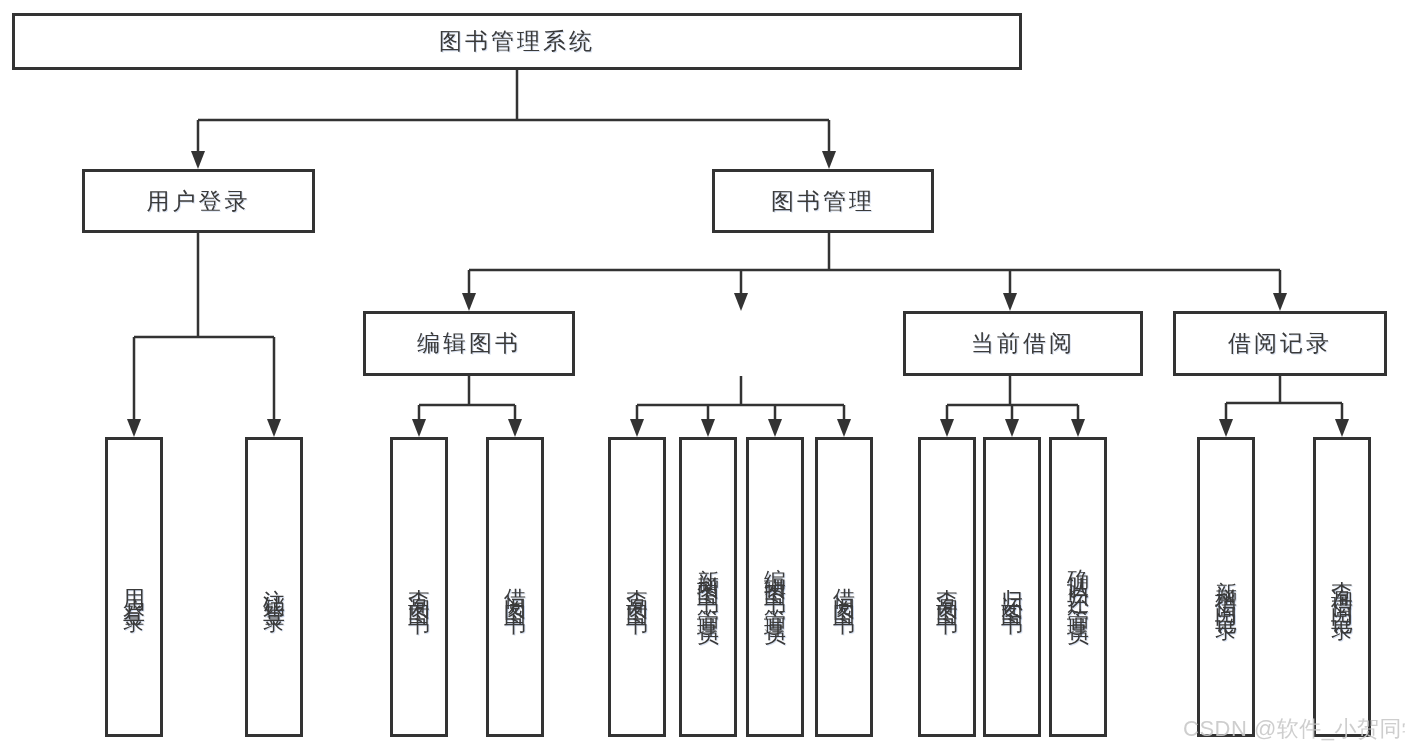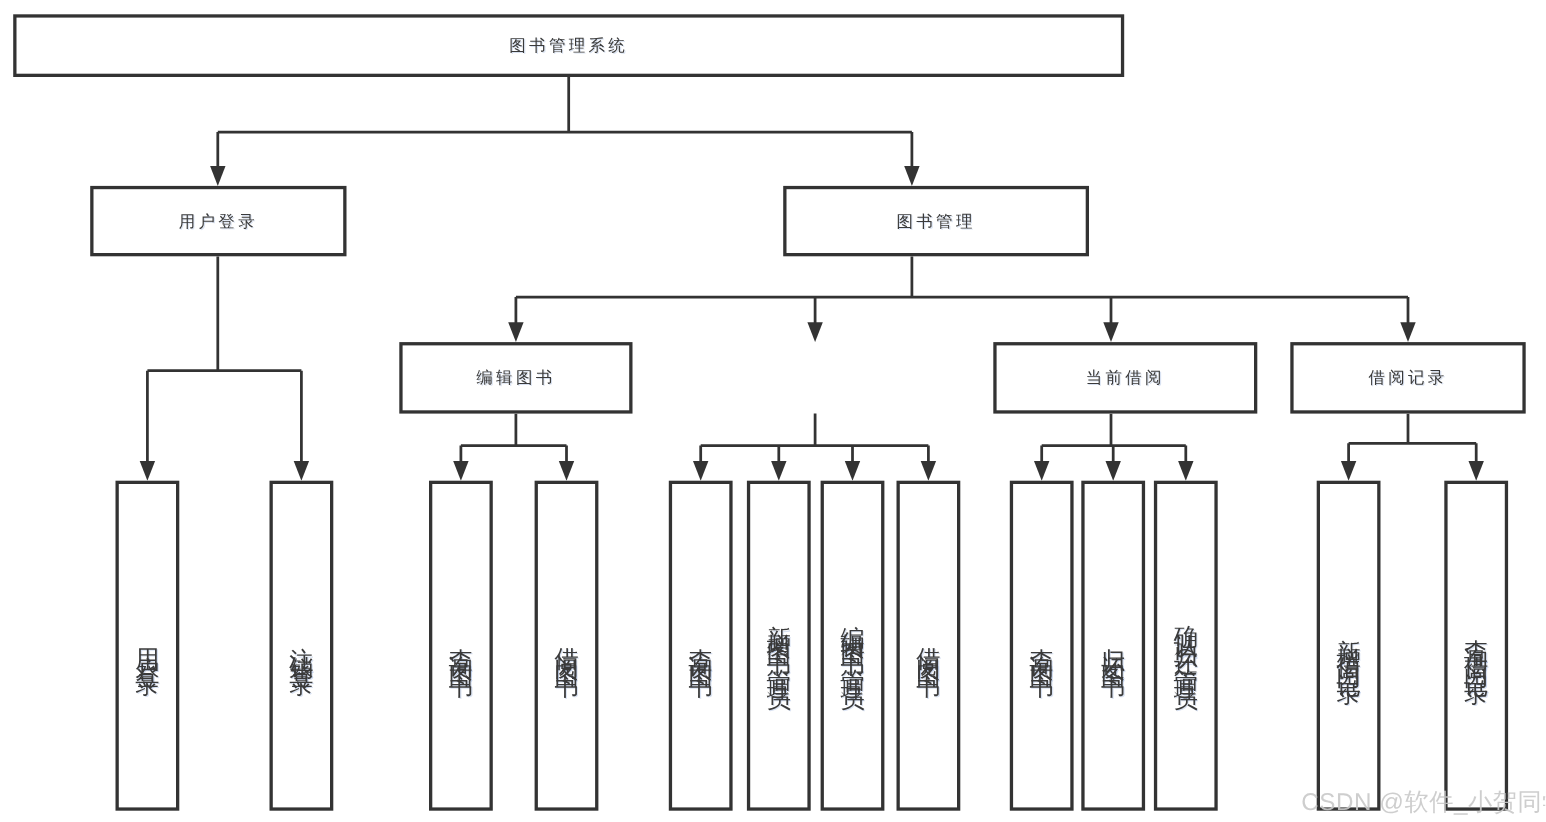--- a/index.html
+++ b/index.html
@@ -25,21 +25,21 @@
     position:absolute;
     box-sizing:border-box;
     background:#ffffff;
     border:3px solid var(--line);
     display:flex;
     align-items:center;
     justify-content:center;
   }
   .label{
     color:var(--text);
-    font-size:15px;
+    font-size:23px;
     letter-spacing:3px;
     white-space:nowrap;
     text-shadow:1px 1px 0 rgba(120,150,210,0.28);
   }
   .vtext{
     writing-mode:vertical-rl;
     text-orientation:mixed;
     color:var(--text);
     font-size:22px;
     letter-spacing:8px;
@@ -98,21 +98,21 @@
     <polygon class="ctri" points="1335,419 1349,419 1342,437"></polygon>
   </svg>
 
   <div class="box" style="left:12px;top:13px;width:1010px;height:57px">
     <span class="label">图书管理系统</span>
   </div>
 
   <div class="box" style="left:82px;top:169px;width:233px;height:64px">
     <span class="label">用户登录</span>
   </div>
-  <div class="box" style="left:712px;top:169px;width:278px;height:64px">
+  <div class="box" style="left:712px;top:169px;width:222px;height:64px">
     <span class="label">图书管理</span>
   </div>
 
   <div class="box" style="left:363px;top:311px;width:212px;height:65px">
     <span class="label">编辑图书</span>
   </div>
   <div class="box" style="left:903px;top:311px;width:240px;height:65px">
     <span class="label">当前借阅</span>
   </div>
   <div class="box" style="left:1173px;top:311px;width:214px;height:65px">

